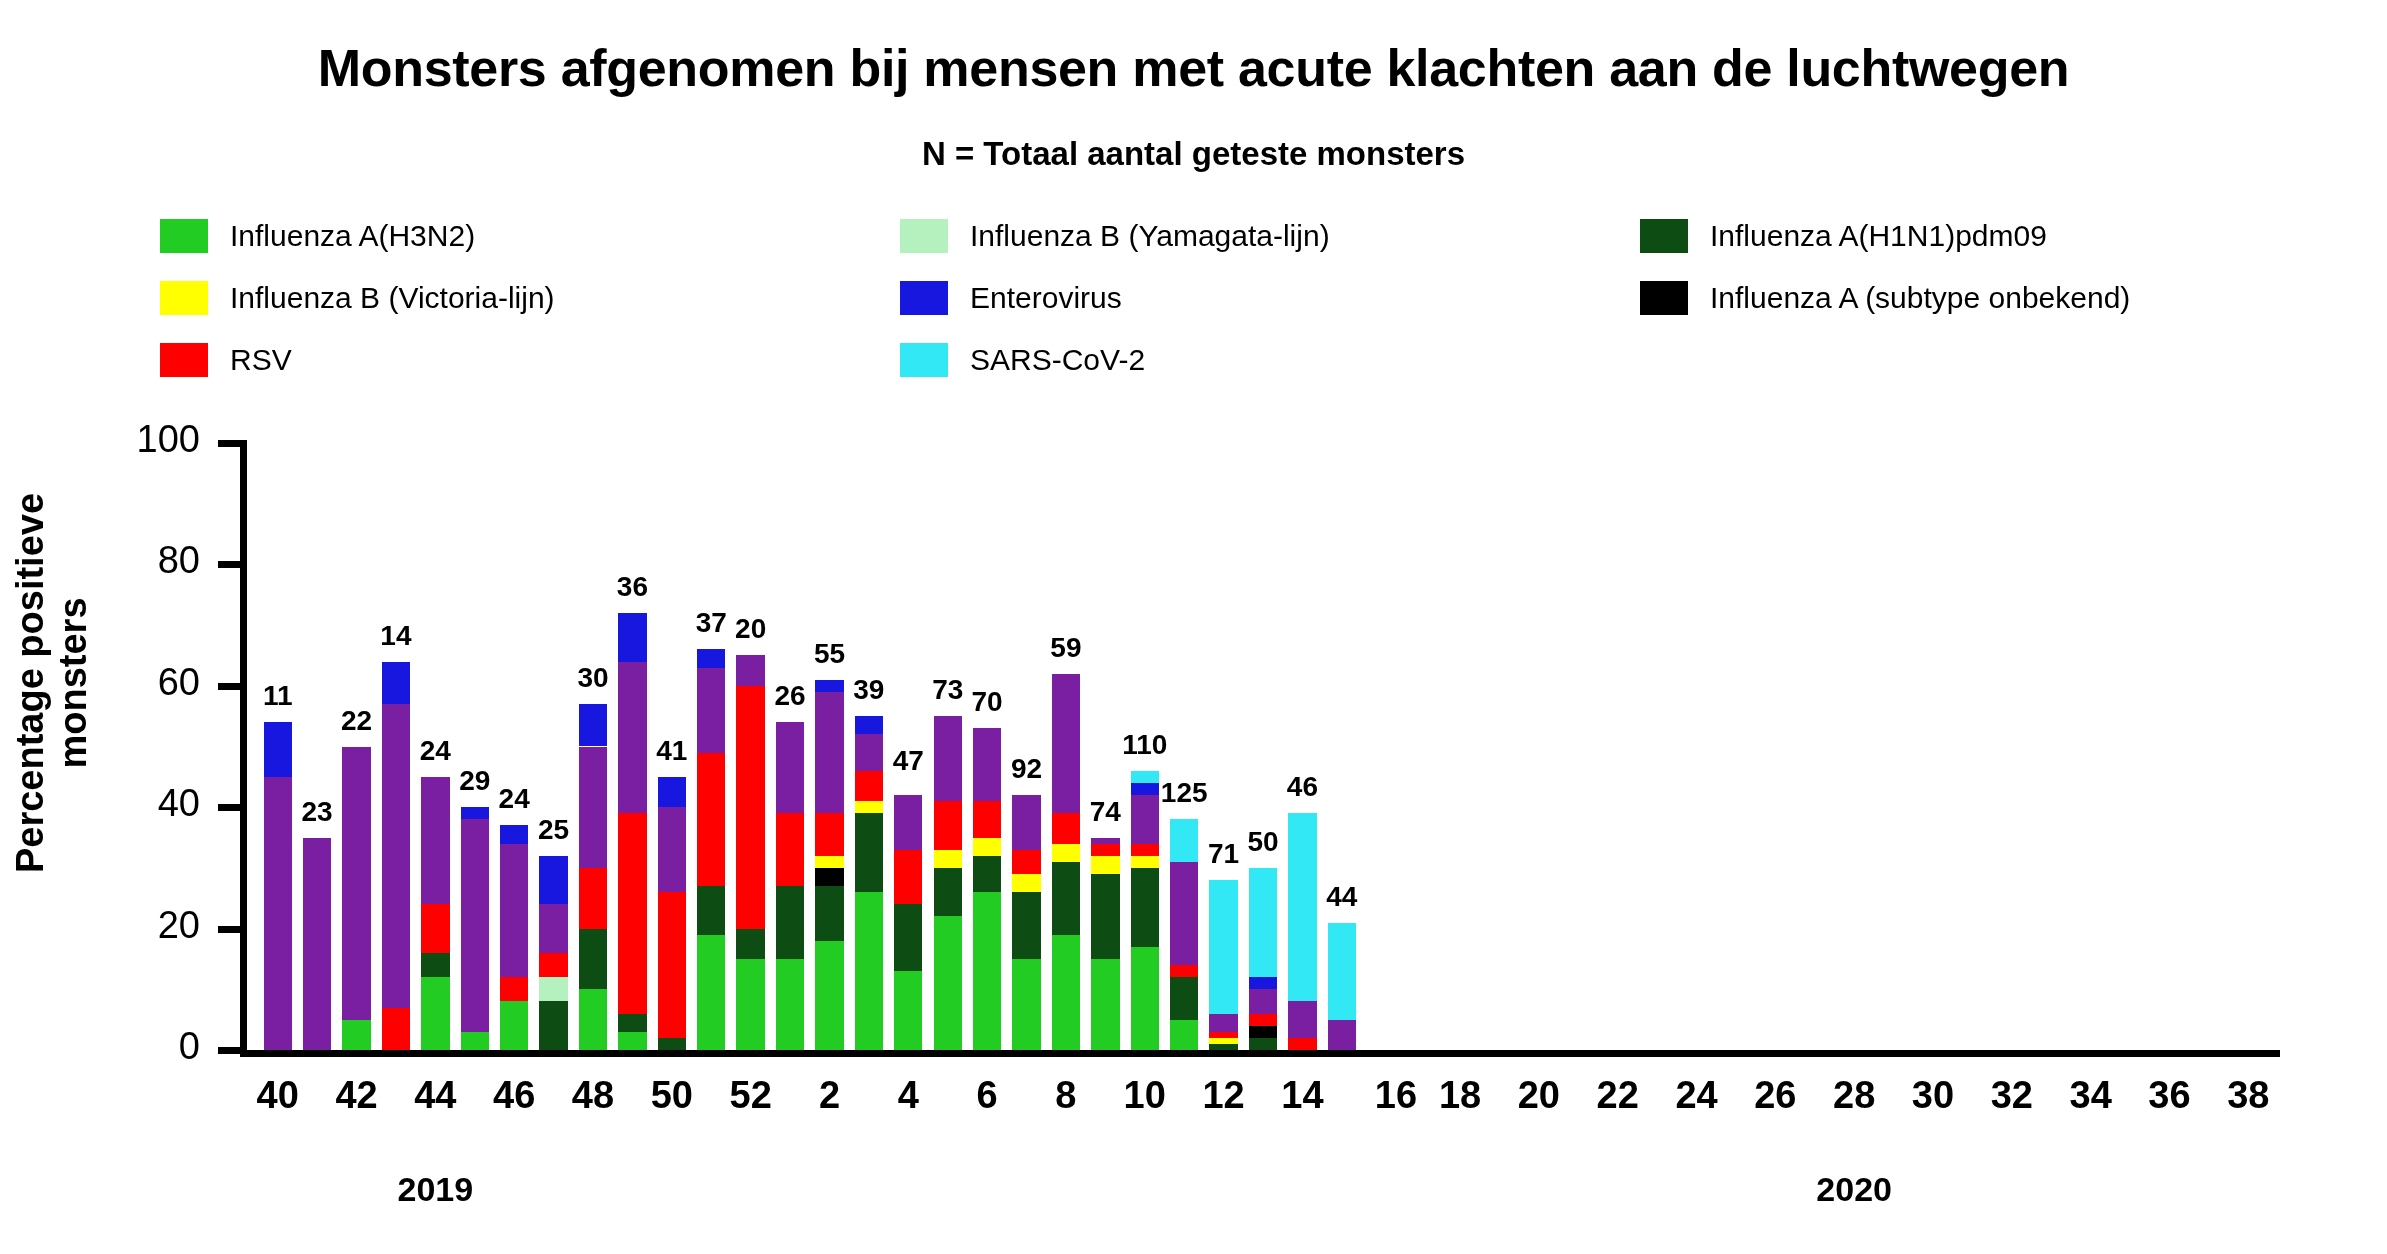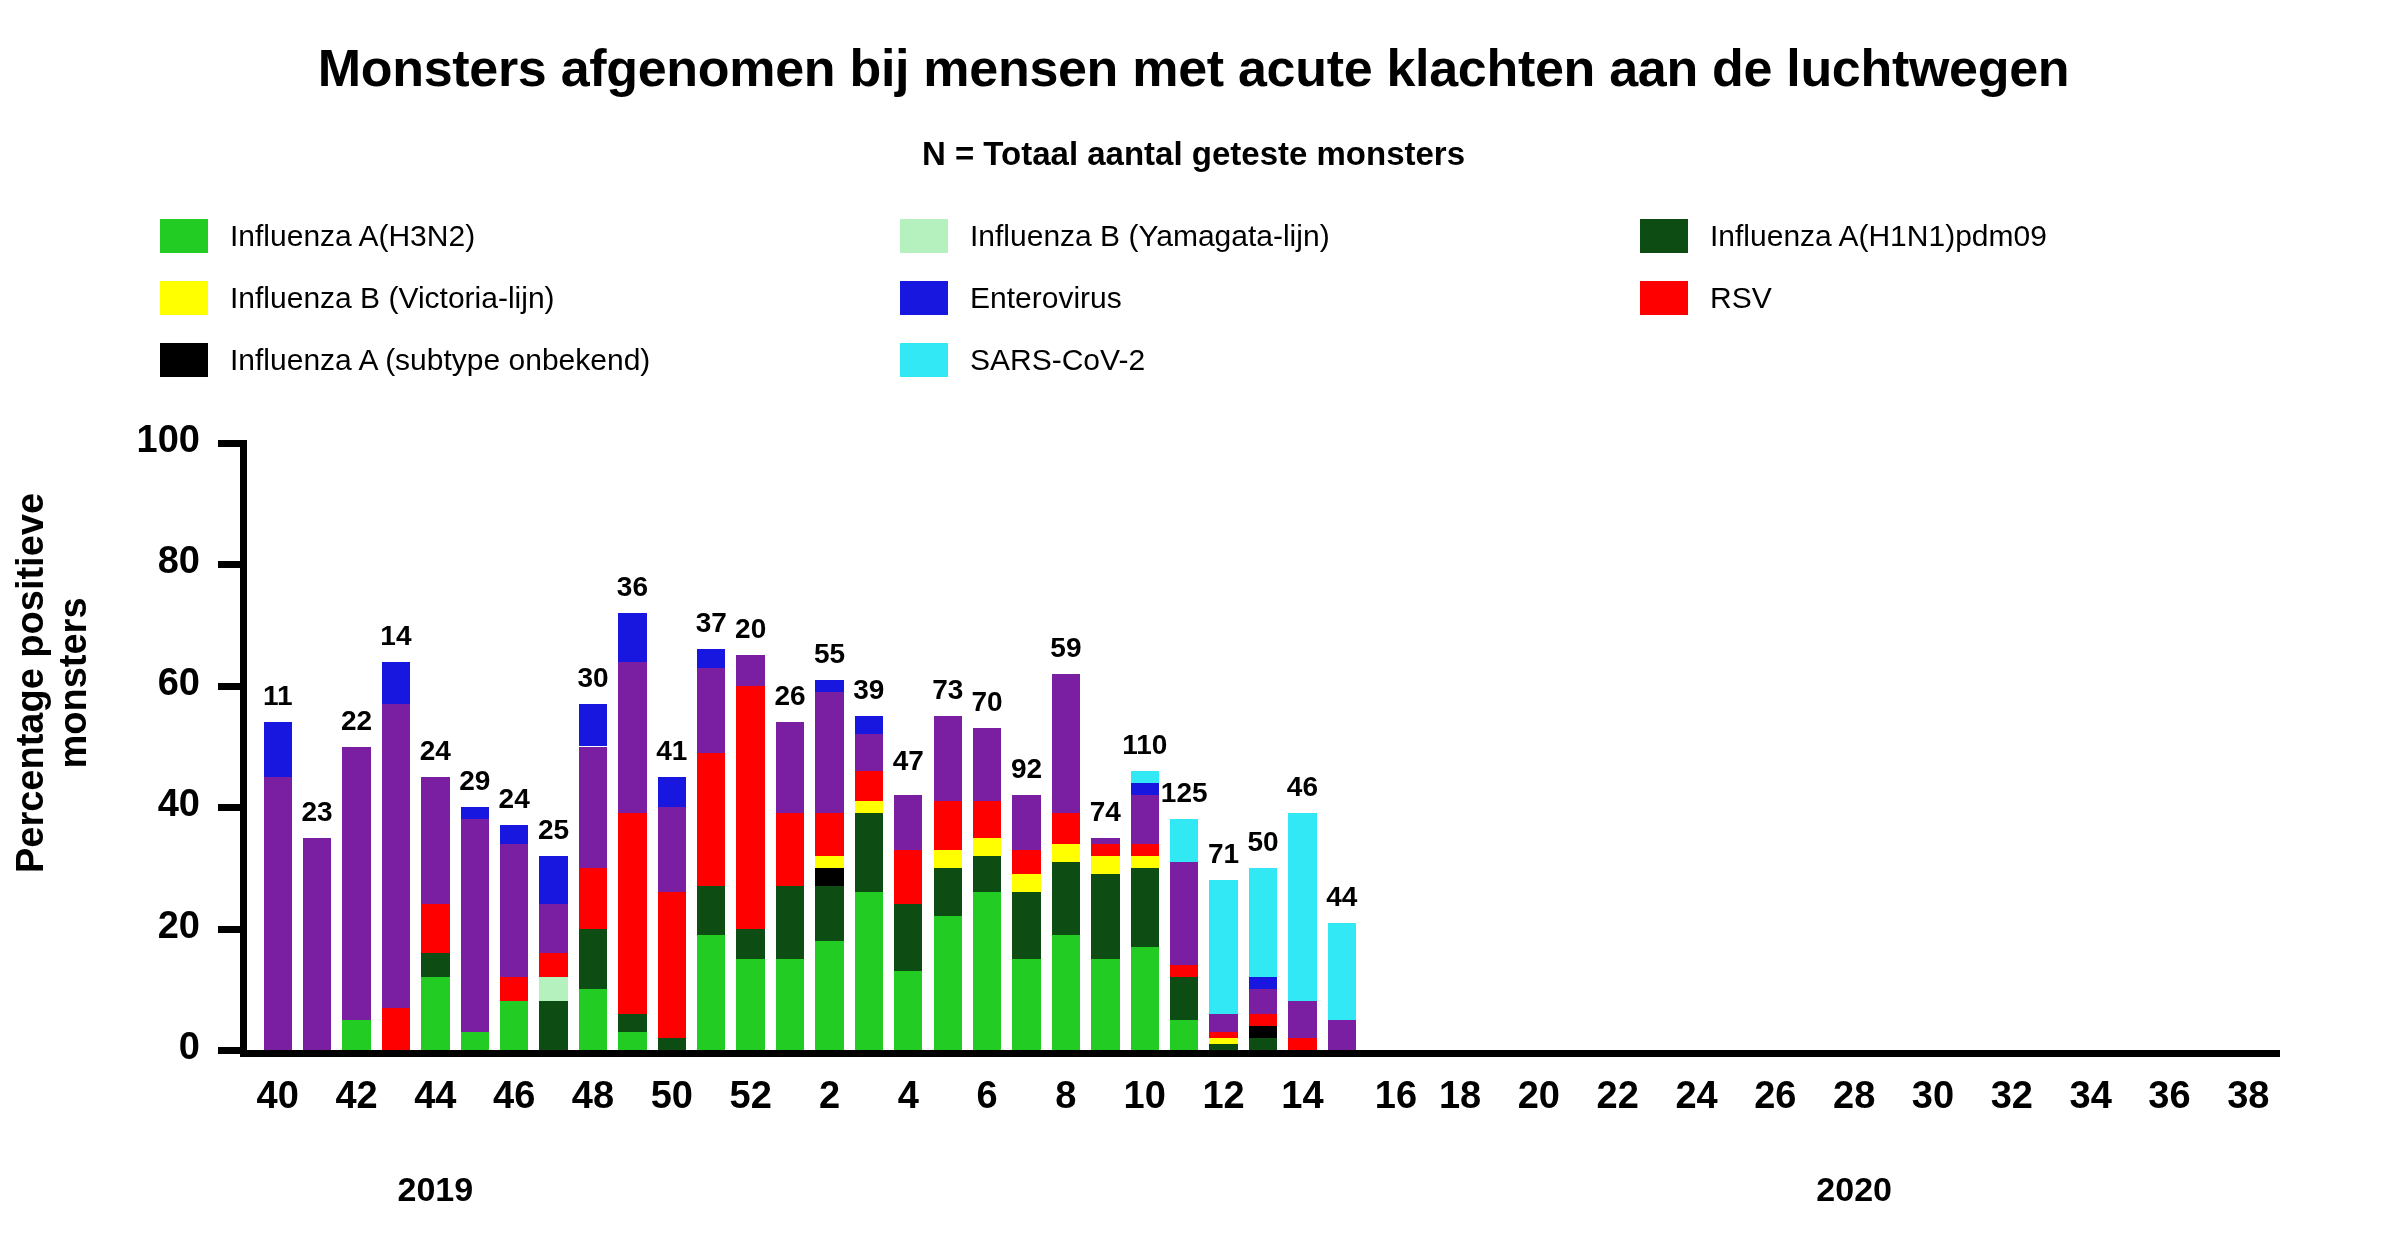--- a/index.html
+++ b/index.html
@@ -92,21 +92,21 @@
 
   .axis-line {
     position: absolute;
     background: #000000;
   }
 
   .ytick-label {
     position: absolute;
     text-align: right;
     font-size: 38px;
-    font-weight: bold;
+    font-weight: normal;
     width: 110px;
   }
   .xtick-label {
     position: absolute;
     text-align: center;
     font-size: 38px;
     font-weight: bold;
     width: 80px;
   }
 
@@ -168,26 +168,26 @@
       </div>
       <div class="legend-item">
         <span class="legend-swatch" style="background: rgb(255, 255, 0);"></span>
         <span class="legend-label">Influenza B (Victoria-lijn)</span>
       </div>
       <div class="legend-item">
         <span class="legend-swatch" style="background: rgb(23, 23, 224);"></span>
         <span class="legend-label">Enterovirus</span>
       </div>
       <div class="legend-item">
+        <span class="legend-swatch" style="background: rgb(0, 0, 0);"></span>
+        <span class="legend-label">Influenza A (subtype onbekend)</span>
+      </div>
+      <div class="legend-item">
         <span class="legend-swatch" style="background: rgb(255, 0, 0);"></span>
         <span class="legend-label">RSV</span>
-      </div>
-      <div class="legend-item">
-        <span class="legend-swatch" style="background: rgb(0, 0, 0);"></span>
-        <span class="legend-label">Influenza A (subtype onbekend)</span>
       </div>
       <div class="legend-item">
         <span class="legend-swatch" style="background: rgb(51, 232, 245);"></span>
         <span class="legend-label">SARS-CoV-2</span>
       </div>
     </div>
 
   <div id="plot">
     <div class="ylabel">Percentage positieve monsters</div>
   <div class="axis-line" style="left: 240px; top: 440px; width: 7px; height: 613px;"></div>

